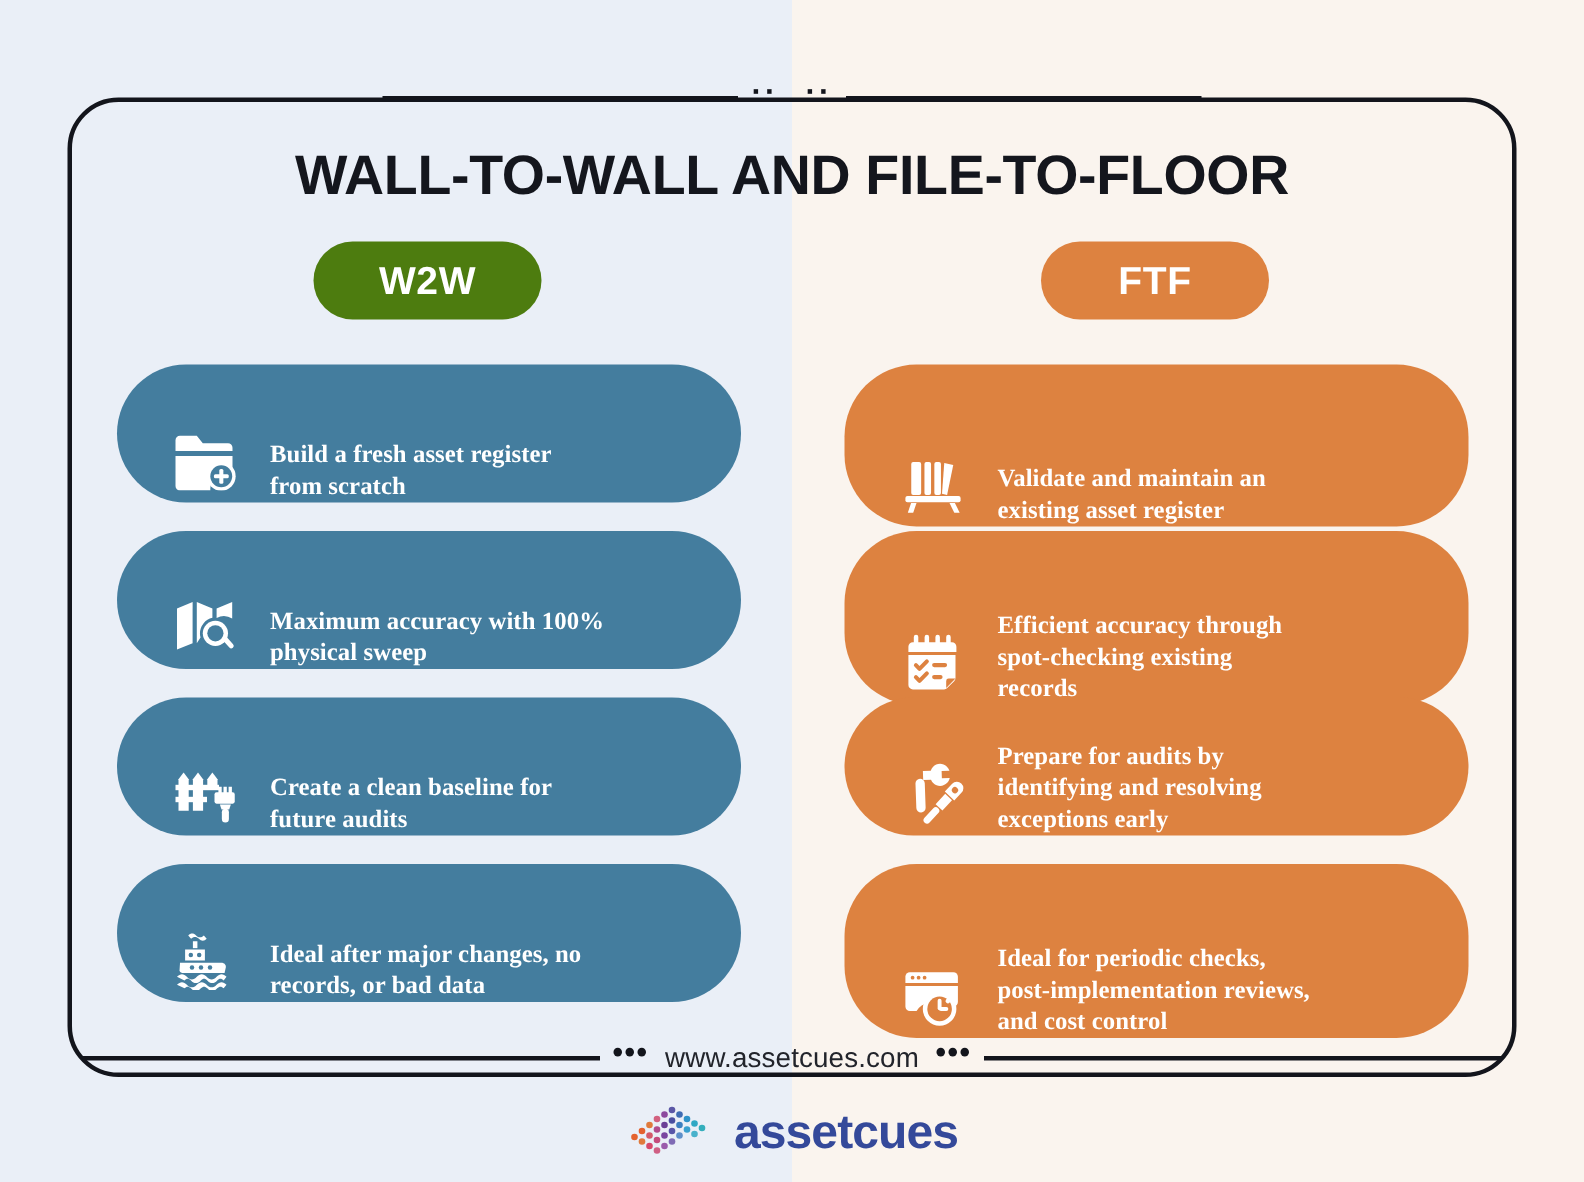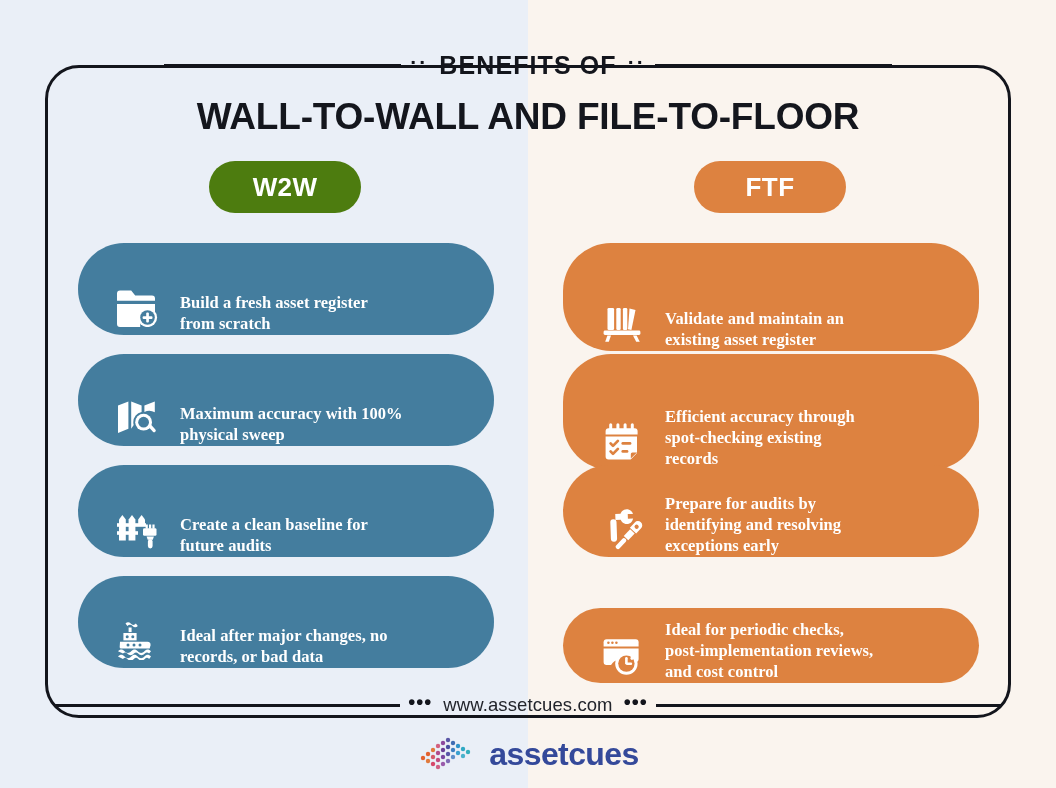--- a/index.html
+++ b/index.html
@@ -80,21 +80,21 @@
 
   
   .l1 { top:243px; height:92px; }
   .l2 { top:354px; height:92px; }
   .l3 { top:465px; height:92px; }
   .l4 { top:576px; height:92px; }
   
   .r1 { top:243px; height:108px; }
   .r2 { top:354px; height:116px; }
   .r3 { top:465px; height:92px; }
-  .r4 { top:608px; height:75px; }
+  .r4 { top:576px; height:116px; }
 
   
   .urlline {
     position:absolute; left:45px; top:690px; width:966px; height:30px;
     display:flex; align-items:center; justify-content:center;
   }
   .urlline .rule { height:3px; background:#13151c; }
   .urlline .rule-l { width:345px; }
   .urlline .rule-r { width:345px; }
   .urlline .dots {
@@ -123,21 +123,20 @@
 <div id="canvas">
 
   <div class="bg-left"></div>
   <div class="bg-right"></div>
 
   <div class="frame"></div>
 
   <div class="kicker">
     <span class="rule rule-l"></span>
     <span class="dots">··</span>
-    <span class="ktext">BENEFITS OF</span>
     <span class="dots">··</span>
     <span class="rule rule-r"></span>
   </div>
 
   <div class="maintitle">WALL-TO-WALL AND FILE-TO-FLOOR</div>
 
   <div class="badge badge-w2w">
     <span>W2W</span>
   </div>
   <div class="badge badge-ftf">

